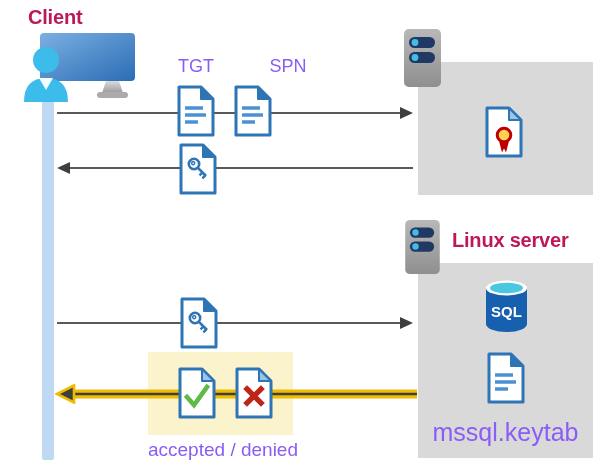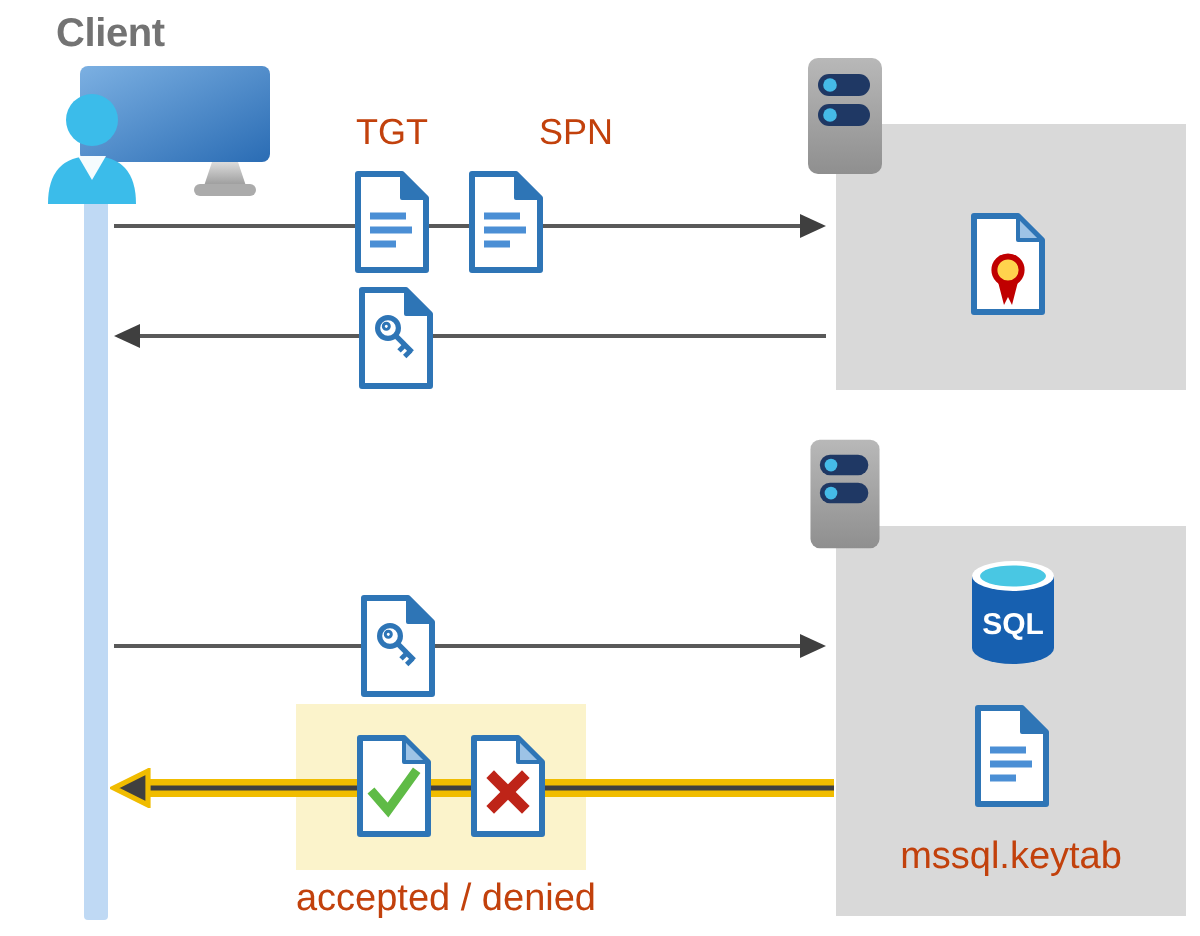--- a/index.html
+++ b/index.html
@@ -2,22 +2,22 @@
 <html><head>
 <meta charset="utf-8">
 <style>
   html,body { margin:0; padding:0; background:#ffffff; }
   #canvas {
     position:relative; width:600px; height:468px; overflow:hidden;
     background:#ffffff;
     font-family:"Liberation Sans", sans-serif;
   }
   .abs { position:absolute; }
-  .hdr { font-size:20px; font-weight:bold; color:#737373; line-height:25px; letter-spacing:-0.2px; }
-  .lbl { font-size:18px; color:#c2410c; }
+  .hdr { font-size:20px; font-weight:bold; color:#be185d; line-height:25px; letter-spacing:-0.2px; }
+  .lbl { font-size:18px; color:#8b5cf6; }
   .ctr { text-align:center; }
   .graybox { background:#d9d9d9; }
   #timeline { background:#bfd9f4; border-radius:2px; }
   #yellow-box { background:#fbf3cb; }
 </style>
 </head>
 <body>
 
 <div id="canvas">
 
@@ -167,18 +167,19 @@
   <svg class="abs" style="left:233px; top:367px;" width="42" height="52" viewBox="0 0 42 52">
     <path d="M4 2 H26 L38 14 V50 H4 Z" fill="#ffffff" stroke="#2e75b6" stroke-width="3" stroke-linejoin="round"></path>
     <path d="M26 2 V14 H38 Z" fill="#9dc3e6" stroke="#2e75b6" stroke-width="2" stroke-linejoin="round"></path>
     <g stroke="#be2418" stroke-width="5.4" stroke-linecap="square">
       <line x1="14" y1="22" x2="28" y2="36"></line>
       <line x1="28" y1="22" x2="14" y2="36"></line>
     </g>
   </svg>
 
   <div class="abs hdr" style="left:28px; top:5px;">Client</div>
+  <div class="abs hdr" style="left:452px; top:228px; width:140px;">Linux server</div>
   <div class="abs lbl ctr" style="left:174px; top:56px; width:44px;">TGT</div>
   <div class="abs lbl ctr" style="left:231px; top:56px; width:44px;margin-left:35px;">SPN</div>
-  <div class="abs lbl ctr" style="left:418px; top:418px; width:175px; font-size:19px;">mssql.keytab</div>
+  <div class="abs lbl ctr" style="left:418px; top:418px; width:175px; font-size:25px;">mssql.keytab</div>
   <div class="abs lbl ctr" style="left:133px; top:439px; width:180px; font-size:19px;">accepted / denied</div>
 
 </div>
 
 </body></html>

